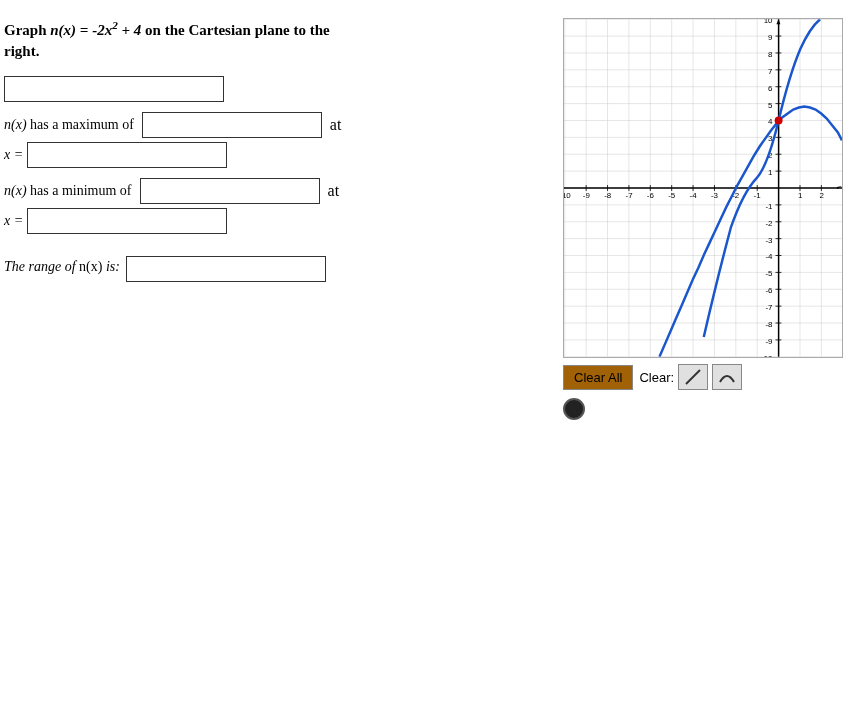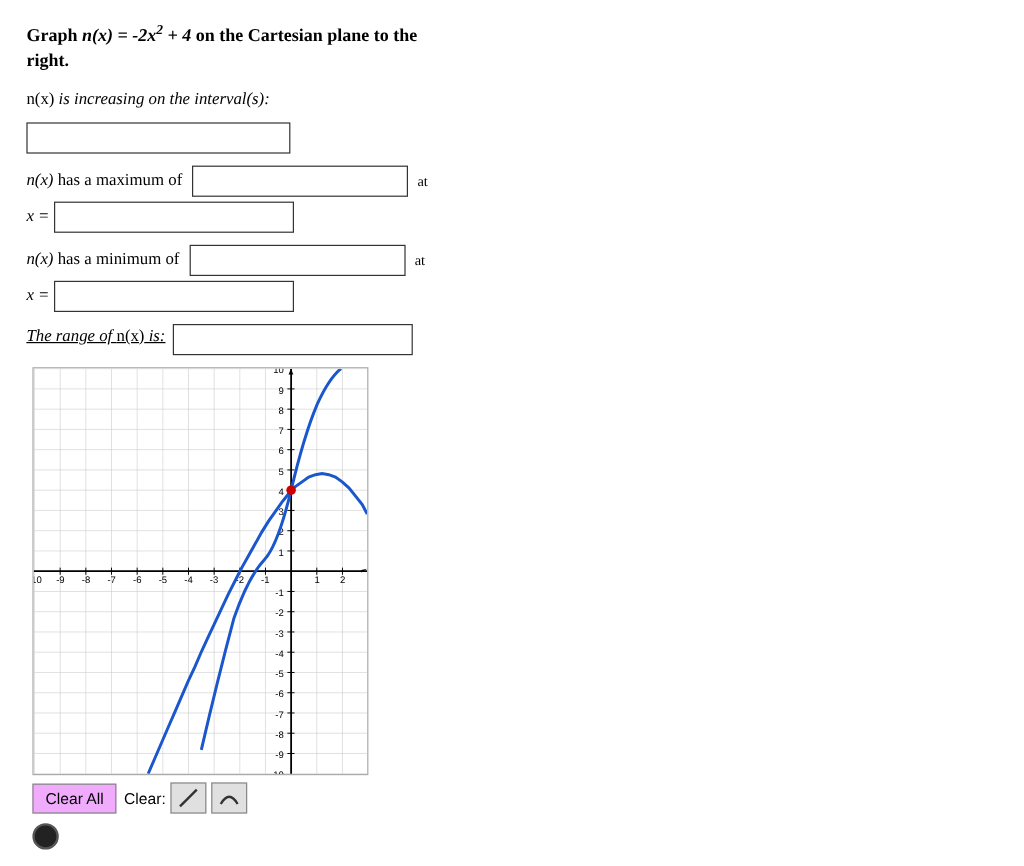--- a/index.html
+++ b/index.html
@@ -6,24 +6,24 @@
     body {
       font-family: 'Times New Roman', Times, serif;
       background: #fff;
       width: 853px;
       height: 722px;
       overflow: hidden;
       position: relative;
     }
     .main-container {
       display: flex;
-      flex-direction: column;
+      flex-direction: row;
       width: 853px;
       height: 676px;
-      padding: 18px 10px 10px 22px;
+      padding: 18px 10px 10px 4px;
     }
     .left-panel {
       flex: 1;
       padding-right: 10px;
       min-width: 340px;
     }
     .right-panel {
       display: flex;
       flex-direction: column;
       align-items: flex-start;
@@ -69,21 +69,21 @@
       font-size: 14px;
       white-space: nowrap;
     }
     .max-min-row {
       display: flex;
       align-items: center;
       gap: 8px;
       margin-bottom: 4px;
     }
     .at-label {
-      font-size: 12px;
+      font-size: 16px;
     }
     .x-row {
       display: flex;
       align-items: center;
       gap: 4px;
       margin-bottom: 10px;
     }
     .x-label {
       font-size: 14px;
       font-style: italic;
@@ -106,21 +106,21 @@
       width: 100%;
       height: 100%;
     }
     .graph-controls {
       display: flex;
       align-items: center;
       gap: 4px;
       margin-top: 6px;
     }
     .clear-all-btn {
-      background: #f0abfc;
+      background: #a16207;
       border: 1px solid #888;
       padding: 4px 10px;
       font-size: 13px;
       cursor: pointer;
       font-family: Arial, sans-serif;
     }
     .draw-label {
       font-size: 13px;
       font-family: Arial, sans-serif;
       margin-left: 2px;
@@ -162,25 +162,20 @@
 
 <div class="main-container">
 
   <div class="left-panel">
 
     <div class="problem-text">
       Graph <span class="math">n(x) = -2x<sup>2</sup> + 4</span> on the Cartesian plane to the right.
     </div>
 
     <div class="question-block">
-      <div class="inline-row">
-        <span class="question-label">
-          <span class="math">n(x)</span>  is increasing on the interval(s):
-        </span>
-      </div>
       <input class="answer-input" type="text" style="">
     </div>
 
 
     <div class="question-block">
       <div class="max-min-row">
         <span class="inline-label">
           <span class="math">n(x)</span> has a maximum of
         </span>
         <input class="answer-input" type="text" style="width: 180px;">
@@ -200,21 +195,21 @@
         <input class="answer-input" type="text" style="width: 180px;">
         <span class="at-label">at</span>
       </div>
       <div class="x-row">
         <span class="x-label"><span class="math">x</span> =</span>
         <input class="answer-input" type="text" style="width: 200px;">
       </div>
     </div>
 
 
-    <div class="question-block" style="margin-top:10px;text-decoration:underline;">
+    <div class="question-block" style="margin-top:22px;">
       <div class="inline-row">
         <span class="question-label">
           The range of <span class="math">n(x)</span> is:
         </span>
         <input class="answer-input" type="text" style="width: 200px;">
       </div>
     </div>
 
   </div>
 

